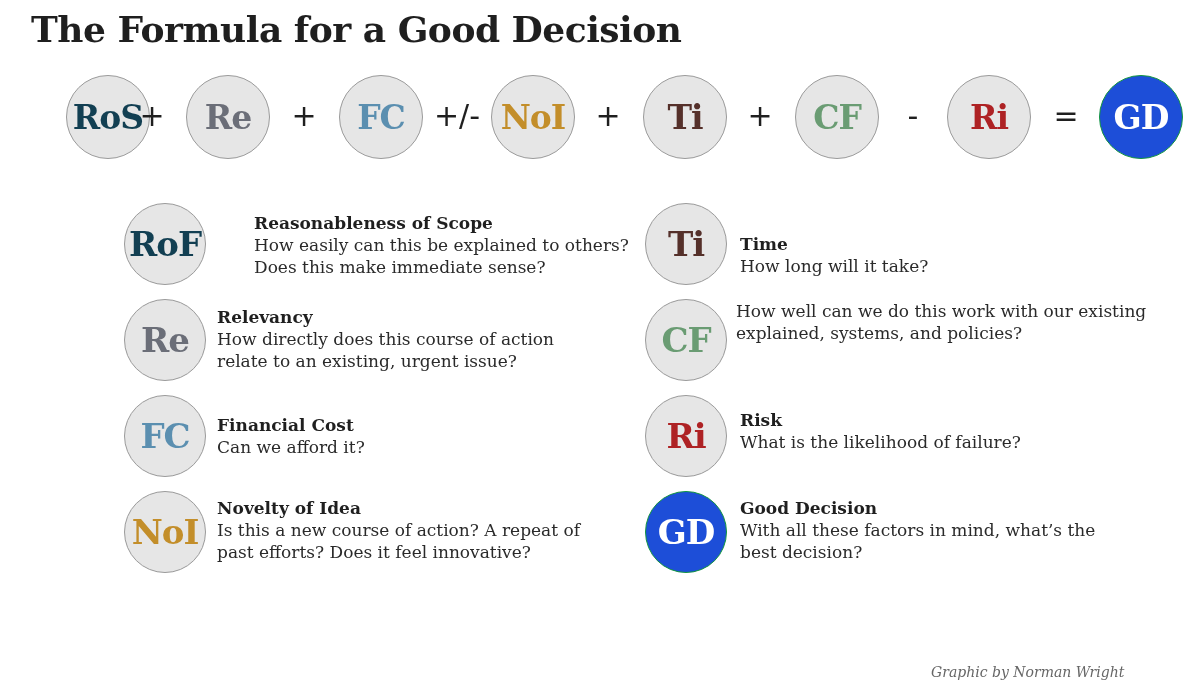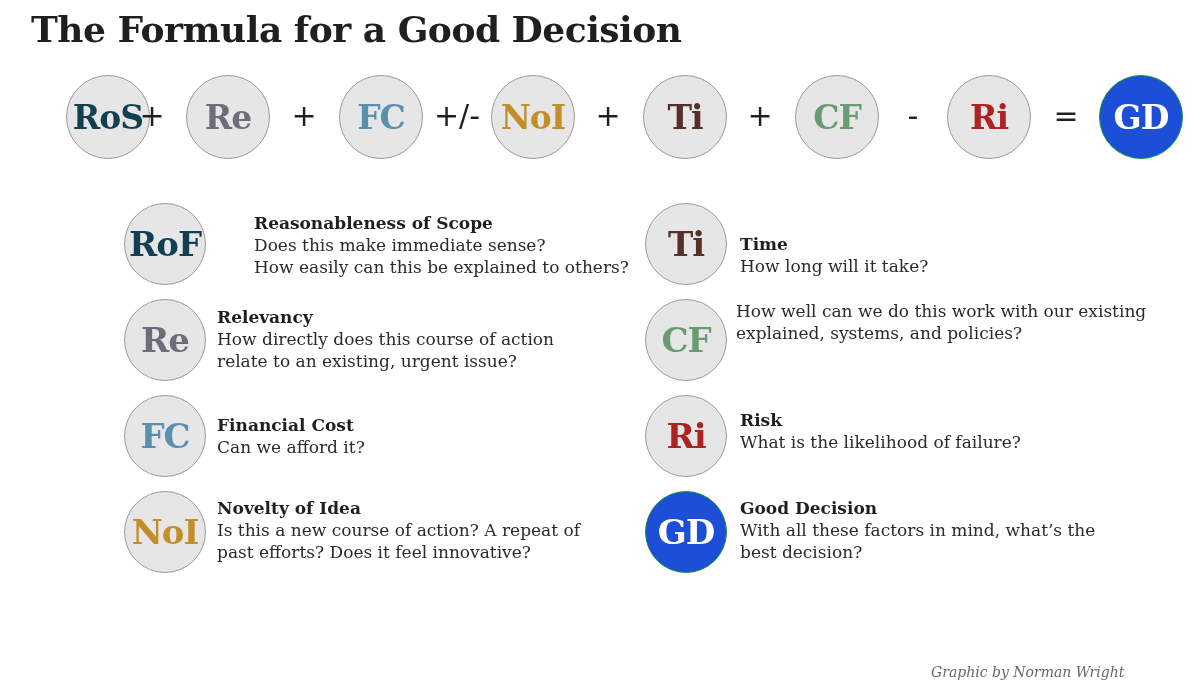--- a/index.html
+++ b/index.html
@@ -75,22 +75,22 @@
     </div>
 </div>
 
 <div>
   <div>
     <div class="circle small" style="left:124px;top:203px;color:#123f52;">
         <span>RoF</span>
       </div>
     <div class="legend-text" style="left:217px;top:212px;margin-left:37px;">
       <span class="name">Reasonableness of Scope</span>
+      <span class="desc">How easily can this be explained to others?</span>
       <span class="desc">Does this make immediate sense?</span>
-      <span class="desc">How easily can this be explained to others?</span>
     </div>
   </div>
   <div>
     <div class="circle small" style="left:124px;top:299px;color:#6b6e78;">
         <span>Re</span>
       </div>
     <div class="legend-text" style="left:217px;top:306px;">
       <span class="name">Relevancy</span>
       <span class="desc">How directly does this course of action</span>
       <span class="desc">relate to an existing, urgent issue?</span>

